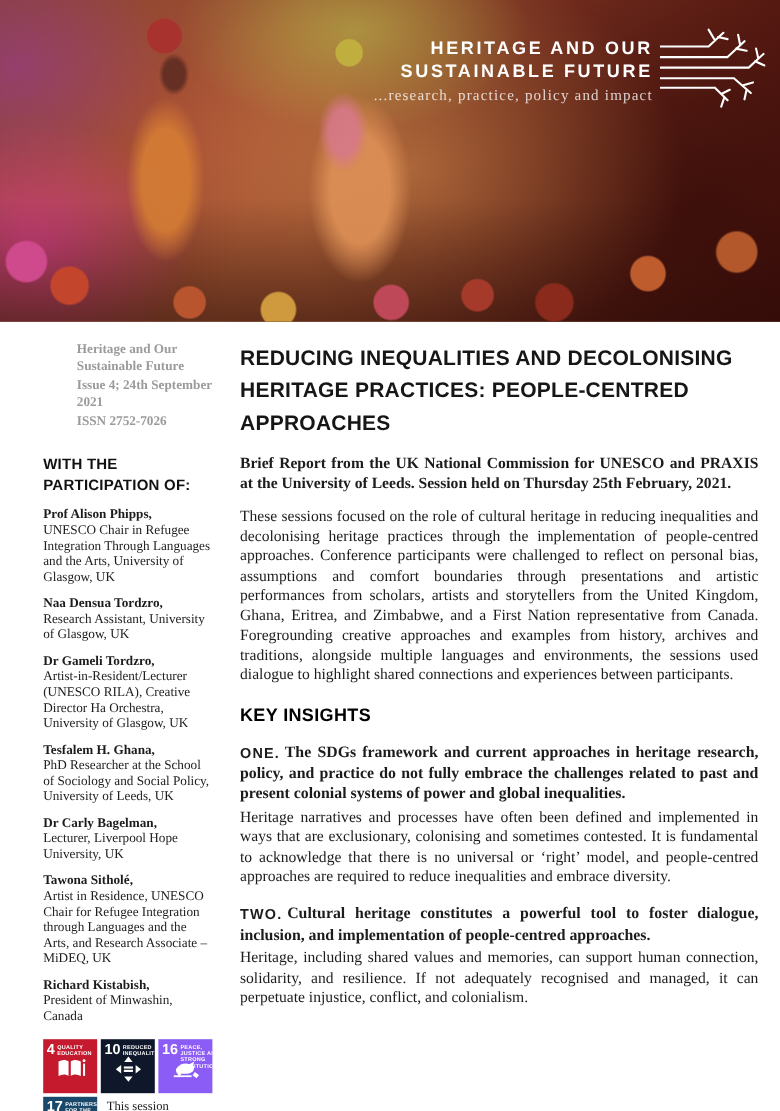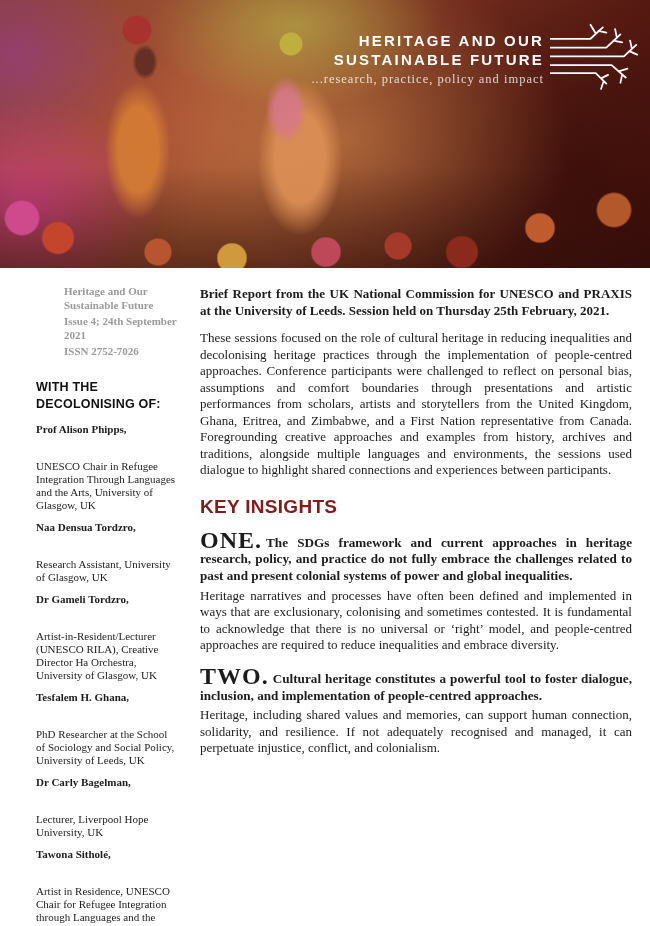--- a/index.html
+++ b/index.html
@@ -83,21 +83,21 @@
   }
   .issue-info div { margin-bottom: 3px; }
   .participation-heading {
     font-family: "Liberation Sans", sans-serif;
     font-size: 12.5px; line-height: 17px; font-weight: bold;
     color: #111; letter-spacing: 0.2px;
     margin: 20px 0 10px 0;
   }
   .participant { margin-bottom: 9px; font-size: 11px; line-height: 13px; }
   .p-name { font-weight: bold; }
-  .p-role { color: #1c1c1c; margin-top: 24px; }
+  .p-role { color: #1c1c1c; }
 
   
   .sdg-grid {
     margin-top: 12px;
     display: grid;
     grid-template-columns: 45px 45px 45px;
     grid-auto-rows: 45px;
     gap: 3px;
     width: 142px;
   }
@@ -130,31 +130,31 @@
   .lede {
     font-weight: bold; font-size: 13px; line-height: 17px;
     text-align: justify; margin: 0 0 11px 0;
   }
   .body-par {
     font-size: 13px; line-height: 16.5px;
     text-align: justify; margin: 0;
   }
   .key-insights {
     font-family: "Liberation Sans", sans-serif;
-    font-size: 19px; font-weight: bold; letter-spacing: 0.3px;
-    color: #7f1d1d; margin: 17px 0 10px 0;
+    font-size: 15px; font-weight: bold; letter-spacing: 0.3px;
+    color: #000000; margin: 17px 0 10px 0;
   }
   .insight { margin-top: 14px; }
   .insight-statement {
     font-weight: bold; font-size: 13.2px; line-height: 16.8px;
     text-align: justify; margin: 0 0 3px 0;
   }
   .insight-num {
-    font-family: Liberation Serif, serif;
-    font-size: 24px; font-weight: 600; letter-spacing: 1px;
+    font-family: Liberation Sans, sans-serif;
+    font-size: 12px; font-weight: 600; letter-spacing: 1px;
     vertical-align: -1px; padding-right: 4px;
   }
 </style>
 </head>
 <body>
 
 <div class="page">
 
   <div class="hero">
     <div class="logo">
@@ -175,21 +175,21 @@
 
   <div class="content">
 
     <aside class="sidebar">
       <div class="issue-info">
         <div>Heritage and Our Sustainable Future</div>
         <div>Issue 4; 24th September 2021</div>
         <div>ISSN 2752-7026</div>
       </div>
 
-      <div class="participation-heading">WITH THE DECOLONISING OF:</div>
+      <div class="participation-heading">WITH THE PARTICIPATION OF:</div>
 
       <div class="participant">
         <div class="p-name">Prof Alison Phipps,</div>
         <div class="p-role">UNESCO Chair in Refugee Integration Through Languages and the Arts, University of Glasgow, UK</div>
       </div>
       <div class="participant">
         <div class="p-name">Naa Densua Tordzro,</div>
         <div class="p-role">Research Assistant, University of Glasgow, UK</div>
       </div>
       <div class="participant">
@@ -274,20 +274,21 @@
               <circle cx="7.6" cy="10.8" r="4.2"></circle>
             </svg>
           </div>
         </div>
 
         <div class="sdg-caption">This session addressed a number of the United Nations Sustainable Development Goals.</div>
       </div>
     </aside>
 
     <main class="main">
+      <h1 class="article-title">REDUCING INEQUALITIES AND DECOLONISING HERITAGE PRACTICES: PEOPLE-CENTRED APPROACHES</h1>
       <p class="lede">Brief Report from the UK National Commission for UNESCO and PRAXIS at the University of Leeds. Session held on Thursday 25th February, 2021.</p>
       <p class="body-par">These sessions focused on the role of cultural heritage in reducing inequalities and decolonising heritage practices through the implementation of people-centred approaches. Conference participants were challenged to reflect on personal bias, assumptions and comfort boundaries through presentations and artistic performances from scholars, artists and storytellers from the United Kingdom, Ghana, Eritrea, and Zimbabwe, and a First Nation representative from Canada. Foregrounding creative approaches and examples from history, archives and traditions, alongside multiple languages and environments, the sessions used dialogue to highlight shared connections and experiences between participants.</p>
 
       <h2 class="key-insights">KEY INSIGHTS</h2>
 
       <div class="insight">
         <p class="insight-statement"><span class="insight-num">ONE.</span><span>The SDGs framework and current approaches in heritage research, policy, and practice do not fully embrace the challenges related to past and present colonial systems of power and global inequalities.</span></p>
         <p class="body-par">Heritage narratives and processes have often been defined and implemented in ways that are exclusionary, colonising and sometimes contested. It is fundamental to acknowledge that there is no universal or ‘right’ model, and people-centred approaches are required to reduce inequalities and embrace diversity.</p>
       </div>
 

